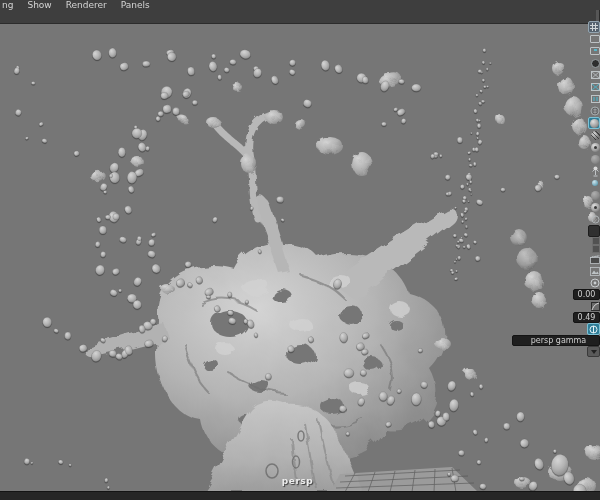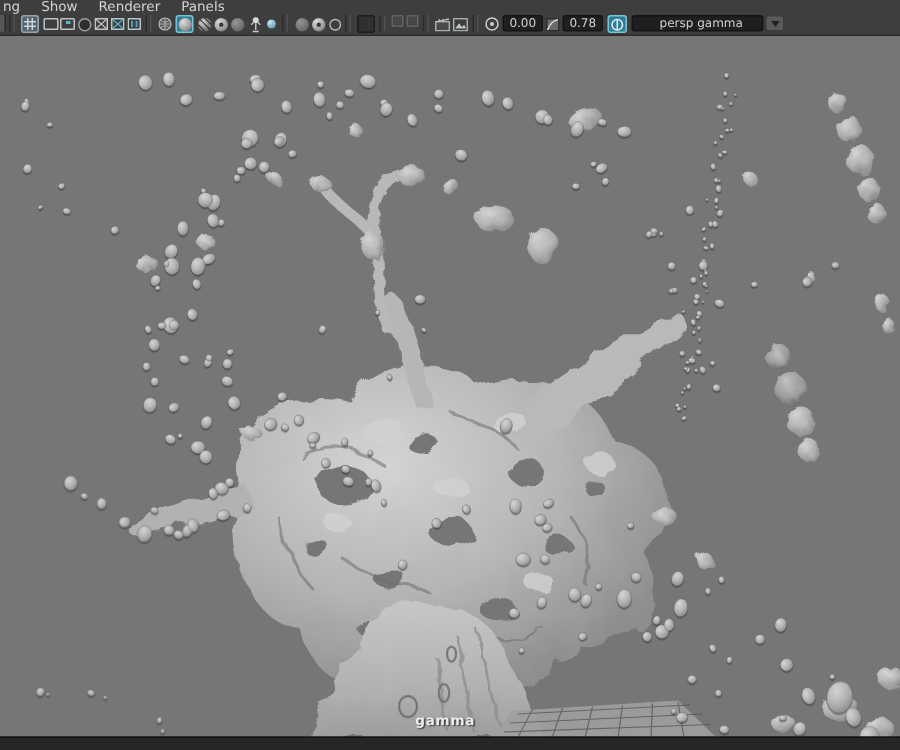--- a/index.html
+++ b/index.html
@@ -5,21 +5,21 @@
   html,body{margin:0;padding:0;}
   body{width:600px;height:500px;overflow:hidden;background:#767676;
        font-family:"DejaVu Sans","Liberation Sans",sans-serif;position:relative;}
 
   
   .header{position:absolute;top:0;left:0;width:600px;height:23px;background:#3e3e3e;
           border-bottom:1px solid #2c2c2c;z-index:5;}
   .menurow{height:10px;display:flex;align-items:center;overflow:hidden;}
   .menu-item{font-size:9px;line-height:10px;color:#d4d4d4;margin-right:14px;white-space:nowrap;cursor:default;}
   .menu-item:first-child{margin-left:2px;}
-  .toolrow{height:13px;display:flex;align-items:flex-start;padding-left:0;}
+  .toolrow{height:13px;display:flex;align-items:flex-end;padding-left:0;flex-direction:column;}
   .tb{box-sizing:border-box;flex:none;display:flex;align-items:center;justify-content:center;}
   .sep{width:2px;height:11px;border-left:1px solid #2a2a2a;border-right:1px solid #4e4e4e;margin:0 2px;}
   .btn{width:12px;height:12px;border:1px solid #565656;background:#454545;border-radius:2px;}
   .btn.active{background:#2f7d97;border-color:#7dc2d6;}
   .btn.frame{background:#55626e;border-color:#93a5b1;}
   .ico{width:10px;height:12px;}
   .rect-ico{width:8px;height:6px;border:1px solid #bdc3c6;border-radius:1px;}
   .rect-ico.inner::after{content:"";display:block;width:3px;height:2px;margin:1px auto;background:#57b6c9;}
   .mask-ico{width:7px;height:7px;border:1px solid #9aa0a3;border-radius:50%;background:#2e2e2e;}
   .sph{width:9px;height:9px;border-radius:50%;
@@ -168,21 +168,21 @@
         <circle cx="5" cy="5" r="1.4" fill="#c9ced1"></circle>
       </svg>
     </div>
     <div class="tb field" style="margin-left:2px">0.00</div>
     <div class="tb ico" style="margin-left:2px;width:9px">
       <svg width="9" height="9" viewBox="0 0 9 9">
         <rect x="0.5" y="0.5" width="8" height="8" fill="#6a6a6a" stroke="#2c2c2c"></rect>
         <path d="M1 8 C3 3 5 2 8 1" stroke="#d8d8d8" fill="none" stroke-width="1"></path>
       </svg>
     </div>
-    <div class="tb field" style="margin-left:2px">0.78</div>
+    <div class="tb field" style="margin-left:2px">0.49</div>
     <div class="tb btn active" style="margin-left:3px;width:13px">
       <svg width="9" height="9" viewBox="0 0 9 9">
         <circle cx="4.5" cy="4.5" r="3.5" fill="none" stroke="#e2f2f7" stroke-width="1"></circle>
         <path d="M4.5 1 V8" stroke="#e2f2f7" stroke-width="1"></path>
       </svg>
     </div>
     <div class="tb dd" style="margin-left:3px">persp gamma</div>
     <div class="tb ddbtn" style="margin-left:1px">
         <div class="tri"></div>
       </div>
@@ -584,16 +584,16 @@
         <ellipse cx="16.8" cy="46.8" rx="2.7" ry="3.2" transform="rotate(14 16.8 46.8)" fill="url(#dg)" stroke="#5a5a5a" stroke-width="0.5" stroke-opacity="0.45"></ellipse>
         <ellipse cx="33.3" cy="59.1" rx="2.0" ry="1.5" transform="rotate(-0 33.3 59.1)" fill="url(#dg)" stroke="#5a5a5a" stroke-width="0.5" stroke-opacity="0.45"></ellipse>
         <ellipse cx="18.3" cy="88.5" rx="2.9" ry="3.1" transform="rotate(26 18.3 88.5)" fill="url(#dg)" stroke="#5a5a5a" stroke-width="0.5" stroke-opacity="0.45"></ellipse>
         <ellipse cx="41.2" cy="100.0" rx="2.2" ry="1.8" transform="rotate(-27 41.2 100.0)" fill="url(#dg)" stroke="#5a5a5a" stroke-width="0.5" stroke-opacity="0.45"></ellipse>
         <ellipse cx="27.0" cy="114.1" rx="1.7" ry="1.2" transform="rotate(-25 27.0 114.1)" fill="url(#dg)" stroke="#5a5a5a" stroke-width="0.5" stroke-opacity="0.45"></ellipse>
         <ellipse cx="44.5" cy="116.8" rx="2.6" ry="2.0" transform="rotate(14 44.5 116.8)" fill="url(#dg)" stroke="#5a5a5a" stroke-width="0.5" stroke-opacity="0.45"></ellipse>
         <ellipse cx="76.7" cy="129.3" rx="2.7" ry="2.5" transform="rotate(-25 76.7 129.3)" fill="url(#dg)" stroke="#5a5a5a" stroke-width="0.5" stroke-opacity="0.45"></ellipse>
       </g>
   </svg>
 
-  <div class="persp-label">gamma</div>
+  <div class="persp-label">persp</div>
 </div>
 
 <div class="bottombar"></div>
 
 </body></html>

